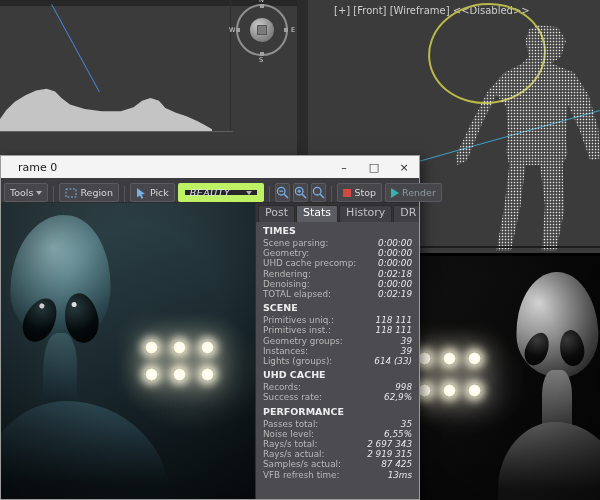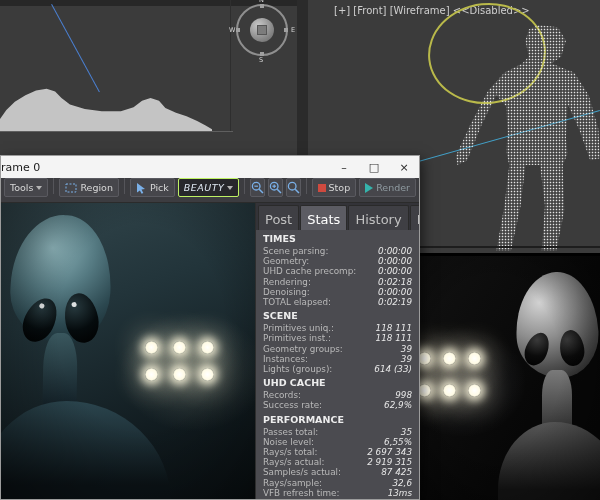--- a/index.html
+++ b/index.html
@@ -76,35 +76,35 @@
   
   .light { position:absolute; width:13px; height:13px; border-radius:50%;
            background:radial-gradient(circle,#ffffff 0%,#fffbe6 55%,rgba(255,248,216,0.25) 100%);
            box-shadow:0 0 9px 4px rgba(255,250,225,0.85), 0 0 24px 10px rgba(255,246,210,0.32); }
 
   
   .vfb { left:0; top:155px; width:420px; height:345px; z-index:10; background:#3f3f43;
          border:1px solid #9c9c9c; box-shadow:3px 4px 12px rgba(0,0,0,0.55);
          display:flex; flex-direction:column; }
   .titlebar { height:22px; background:#f4f4f4; display:flex; align-items:center; flex:0 0 22px; }
-  .title { margin-left:0; font-size:11px; color:#1a1a1a; flex:1; white-space:nowrap; overflow:hidden; }
+  .title { margin-left:17px; font-size:11px; color:#1a1a1a; flex:1; white-space:nowrap; overflow:hidden; }
   .winbtns { display:flex; height:100%; }
   .winbtn { width:30px; display:grid; place-items:center; font-size:11px; color:#2a2a2a; cursor:default; }
 
   .toolbar { height:25px; flex:0 0 25px; background:#3c3c40; border-bottom:1px solid #2b2b2b;
-             display:flex; align-items:flex-start; padding:0 3px; gap:3px; }
+             display:flex; align-items:flex-end; padding:0 3px; gap:3px; }
   .tbtn { display:flex; align-items:center; gap:3px; height:19px; padding:0 5px;
           background:#46464b; border:1px solid #5a5a60; border-radius:2px;
           color:#d8d8d8; font-size:9.5px; white-space:nowrap; }
   .ibtn { width:22px; justify-content:center; padding:0; }
   .tsep { width:1px; height:16px; background:#2a2a2a; border-right:1px solid #55555a; margin:0 2px; }
   .caret { width:0; height:0; border-left:3.5px solid transparent; border-right:3.5px solid transparent;
            border-top:4px solid #b5b5b5; }
-  .combo { width:94px; height:19px; background:#27272b; border:1px solid #bef264; border-radius:2px;
-           display:flex; align-items:center; justify-content:space-between; padding:0 5px; }
+  .combo { width:94px; height:19px; background:#27272b; border:7px solid #bef264; border-radius:2px;
+           display:flex; align-items:center; justify-content:space-between; padding:0 5px;gap:16px; }
   .combo-text { font-size:9.5px; font-style:italic; color:#dfe8f2; letter-spacing:0.5px; }
   .stop-sq { width:8px; height:8px; background:#cf4a3f; }
   .render-tri { width:0; height:0; border-left:8px solid #35b3ab;
                 border-top:5px solid transparent; border-bottom:5px solid transparent; }
   .render-label { color:#8f9aa0; }
 
   .vfb-body { flex:1; display:flex; overflow:hidden; }
 
   
   .render-area { position:relative; width:254px; flex:0 0 254px; overflow:hidden;
@@ -127,22 +127,22 @@
                 border-radius:45% 55% 0 0/75% 85% 0 0;
                 background:linear-gradient(#2b454e,#0c1418 70%); }
   .render-area::after { content:""; position:absolute; inset:0;
      background:radial-gradient(ellipse at 55% 42%, transparent 42%, rgba(0,0,0,0.5) 100%); }
 
   
   .stats-panel { flex:1; background:#4b4b50; display:flex; flex-direction:column;
                  border-left:1px solid #2e2e2e; overflow:hidden; }
   .tab-bar { flex:0 0 19px; background:#333338; display:flex; align-items:flex-end;
              padding:2px 2px 0; gap:1px; }
-  .tab { font-size:13px; color:#c0c0c0; background:#3f3f44; border:1px solid #2a2a2a;
-         border-bottom:none; padding:6px 6px 3px; border-radius:2px 2px 0 0; white-space:nowrap; }
+  .tab { font-size:11px; color:#c0c0c0; background:#3f3f44; border:1px solid #2a2a2a;
+         border-bottom:none; padding:0 6px 3px; border-radius:2px 2px 0 0; white-space:nowrap; }
   .tab.active { background:#5c5c63; color:#ffffff; }
   .stats-body { flex:1; padding:3px 7px 2px; overflow:hidden; }
   .stat-section { font-size:9.5px; font-weight:bold; color:#ededed; margin:3px 0 2px; }
   .stat-section:first-child { margin-top:0; }
   .stat-row { display:flex; justify-content:space-between; font-size:8.8px; line-height:10.2px; }
   .sl { color:#b9b9b9; } .sv { color:#e8e8e8;font-style:italic; }
 </style>
 </head>
 <body>
 
@@ -354,24 +354,20 @@
             </div>
             <div class="stat-row">
               <span class="sl">Rays/s actual:</span>
               <span class="sv">2 919 315</span>
             </div>
             <div class="stat-row">
               <span class="sl">Samples/s actual:</span>
               <span class="sv">87 425</span>
             </div>
             <div class="stat-row">
-              <span class="sl">Rays/sample:</span>
-              <span class="sv">32,6</span>
-            </div>
-            <div class="stat-row">
               <span class="sl">VFB refresh time:</span>
               <span class="sv">13ms</span>
             </div>
           </div>
       </div>
 
     </div>
   </div>
 </div>
 

